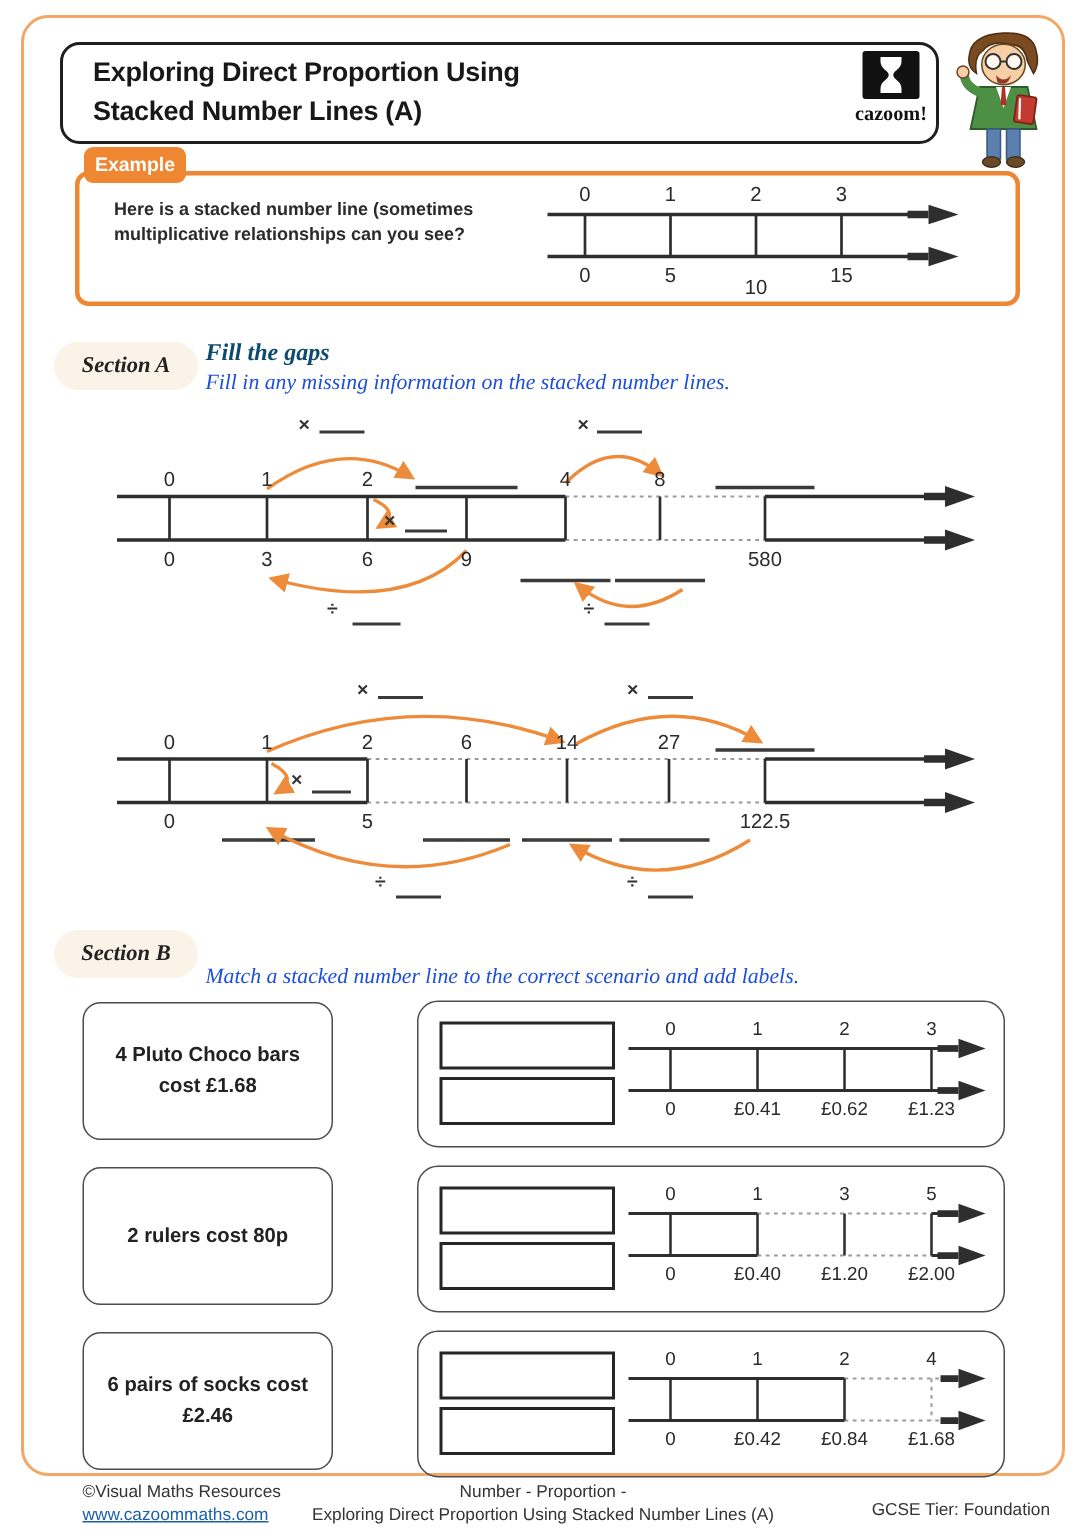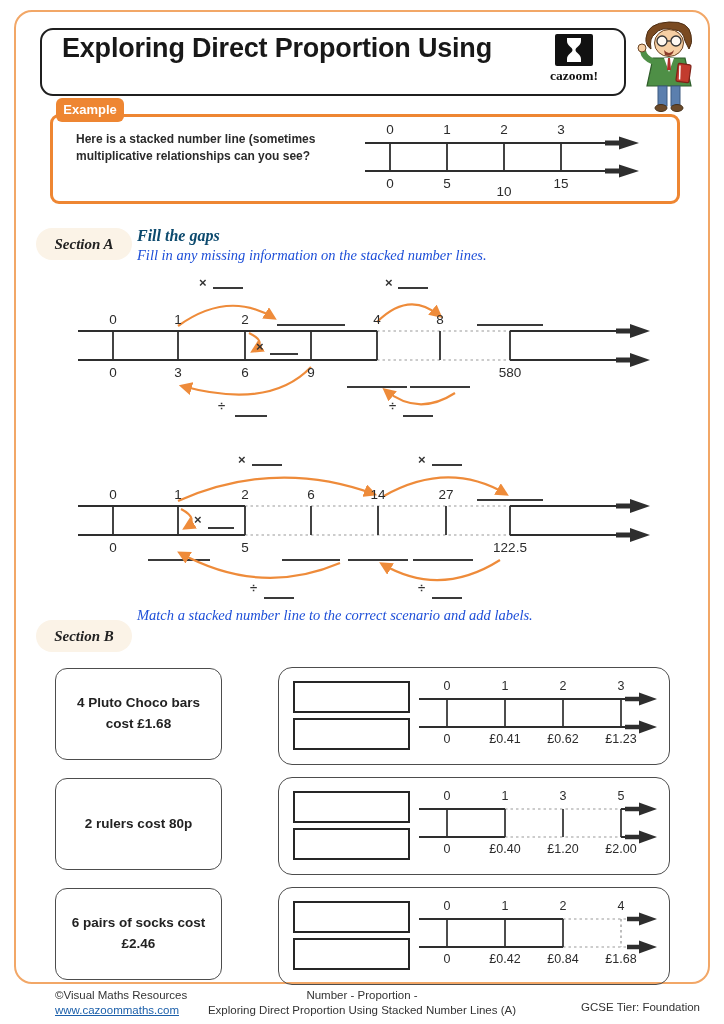--- a/index.html
+++ b/index.html
@@ -3,22 +3,22 @@
 <meta charset="utf-8">
 <style>
   html,body{margin:0;padding:0;}
   body{width:724px;height:1024px;position:relative;background:#ffffff;
        font-family:"Liberation Sans",sans-serif;overflow:hidden;}
   .abs{position:absolute;}
   
   .page-border{left:14px;top:10px;width:692px;height:970px;border:2.5px solid #f2a767;border-radius:18px;}
   
   .title-box{left:40px;top:28px;width:582px;height:64px;border:2.5px solid #1f1f1f;border-radius:13px;background:#fff;}
-  .page-title{left:62px;top:35px;font-size:27px;font-weight:bold;color:#181818;line-height:26px;letter-spacing:-0.2px;}
-  .logo{left:550px;top:33px;width:48px;text-align:right;}
+  .page-title{left:62px;top:35px;font-size:18px;font-weight:bold;color:#181818;line-height:26px;letter-spacing:-0.2px;}
+  .logo{left:570px;top:33px;width:48px;text-align:right;}
   .logo-txt{font-family:"Liberation Serif",serif;font-weight:bold;font-size:13.5px;color:#111;display:block;margin-top:1px;}
   
   .example-box{left:50px;top:114px;width:624px;height:84px;border:3px solid #ee8632;border-radius:9px;}
   .example-badge{left:56px;top:98px;width:68px;height:24px;background:#ee8632;border-radius:6px;color:#fff;
                  font-weight:bold;font-size:13px;text-align:center;line-height:24px;}
   .example-text{left:76px;top:131px;width:280px;font-size:12px;font-weight:bold;color:#2b2b2b;line-height:17px;}
   
   .sec-pill{width:96px;height:32px;background:#fbf3e7;border-radius:16px;text-align:center;
             font-family:"Liberation Serif",serif;font-style:italic;font-weight:bold;font-size:15px;color:#222;line-height:32px;}
   .sec-title{font-family:"Liberation Serif",serif;font-style:italic;font-weight:bold;font-size:16px;color:#0c4a6e;}
@@ -47,20 +47,21 @@
       <path d="M0,0 L10,5 L0,10 Z" fill="#ee8b3a"></path>
     </marker>
   </defs>
 </svg>
 
 <div class="abs page-border"></div>
 
 <div class="abs title-box"></div>
 <div class="abs page-title">
   <span style="display:block">Exploring Direct Proportion Using</span>
+  <span style="display:block">Stacked Number Lines (A)</span>
 </div>
 <div class="abs logo">
   <svg width="40" height="34" viewBox="0 0 40 34" style="display:block;margin:0 auto;">
     <rect x="1" y="1" width="38" height="32" rx="2" fill="#111"></rect>
     <path d="M13,5 H27 V8 C27,13 21.5,14 21.5,17 C21.5,20 27,21 27,26 V29 H13 V26 C13,21 18.5,20 18.5,17 C18.5,14 13,13 13,8 Z" fill="#fff"></path>
   </svg>
   <span class="logo-txt">cazoom!</span>
 </div>
 
 <svg class="abs" style="left:630px;top:18px" width="78" height="96" viewBox="0 0 78 96">
@@ -218,21 +219,21 @@
   <span class="num" style="left:185px;top:90px">5</span>
   <span class="num" style="left:450px;top:90px">122.5</span>
   <span class="op" style="left:178px;top:2px">×</span>
   <span class="op" style="left:358px;top:2px">×</span>
   <span class="op" style="left:134px;top:62px">×</span>
   <span class="op" style="left:190px;top:130px">÷</span>
   <span class="op" style="left:358px;top:130px">÷</span>
 </div>
 
 <div class="abs sec-pill" style="left:36px;top:620px">Section B</div>
-<div class="abs sec-instr" style="left:137px;top:607px">Match a stacked number line to the correct scenario and add labels.</div>
+<div class="abs sec-instr" style="left:137px;top:643px">Match a stacked number line to the correct scenario and add labels.</div>
 
 <div class="abs scen-card" style="top:668px">
   <span>4 Pluto Choco bars cost £1.68</span>
 </div>
 <div class="abs match-card" style="top:667px">
   <div class="ans-box" style="top:13px"></div>
   <div class="ans-box" style="top:50px"></div>
   <svg class="nlsvg" style="left:130px;top:8px" width="255" height="82">
     <line x1="10" y1="23" x2="218" y2="23" stroke="#2e2e2e" stroke-width="2"></line>
     <line x1="10" y1="51" x2="218" y2="51" stroke="#2e2e2e" stroke-width="2"></line>

